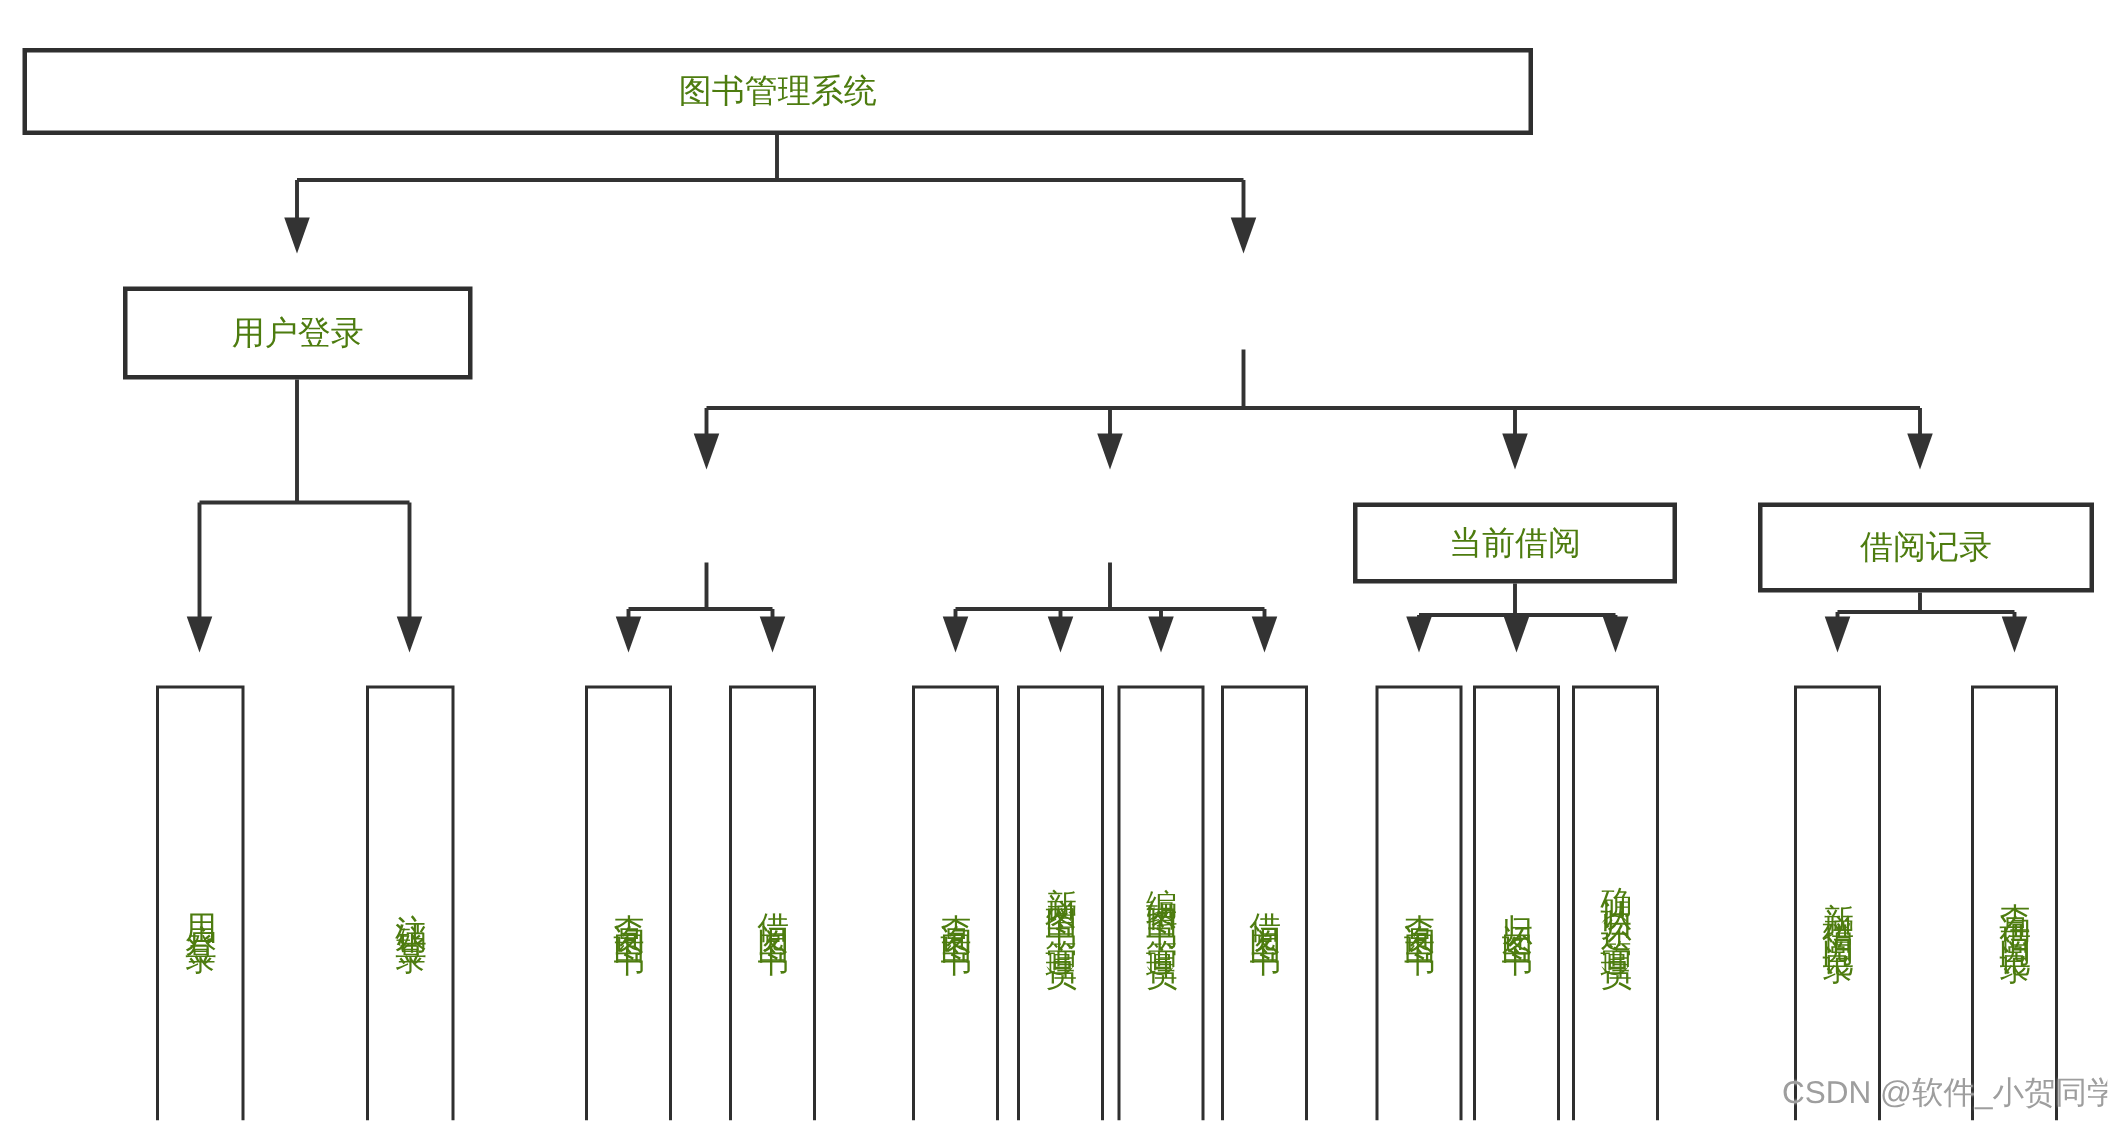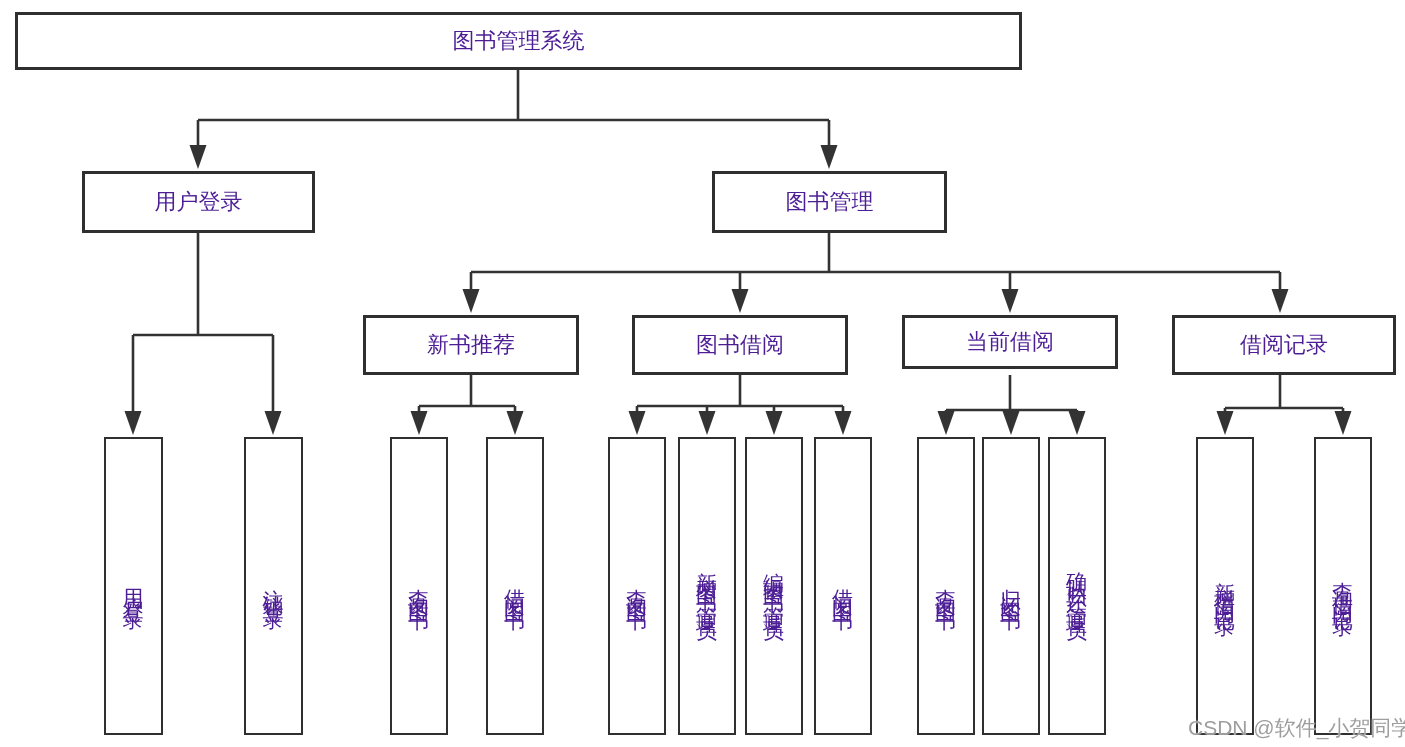--- a/index.html
+++ b/index.html
@@ -18,24 +18,25 @@
     z-index: 1;
   }
   .box {
     position: absolute;
     box-sizing: border-box;
     background: #ffffff;
     border: 3px solid #2f2f2f;
     display: flex;
     align-items: center;
     justify-content: center;
-    color: #4c1d95;
+    color: #4d7c0f;
     font-size: 22px;
     z-index: 2;
     white-space: nowrap;
+    margin-top: 20px;
   }
   .box.leaf {
     border-width: 2.5px;
   }
   .box.leaf .vtext {
     writing-mode: vertical-rl;
     text-orientation: mixed;
     font-size: 21px;
     letter-spacing: 7px;
     line-height: 1;
@@ -99,30 +100,21 @@
     </g>
   </svg>
 
   <div class="box" style="left:15px; top:12px; width:1007px; height:58px;">
     <span>图书管理系统</span>
   </div>
 
   <div class="box" style="left:82px; top:171px; width:233px; height:62px;">
     <span>用户登录</span>
   </div>
-  <div class="box" style="left:712px; top:171px; width:235px; height:62px;">
-    <span>图书管理</span>
-  </div>
 
-  <div class="box" style="left:363px; top:315px; width:216px; height:60px;">
-    <span>新书推荐</span>
-  </div>
-  <div class="box" style="left:632px; top:315px; width:216px; height:60px;">
-    <span>图书借阅</span>
-  </div>
   <div class="box" style="left:902px; top:315px; width:216px; height:54px;">
     <span>当前借阅</span>
   </div>
   <div class="box" style="left:1172px; top:315px; width:224px; height:60px;">
     <span>借阅记录</span>
   </div>
 
   <div class="box leaf" style="left:104px; top:437px; width:59px; height:298px;">
     <span class="vtext">用户登录</span>
   </div>

